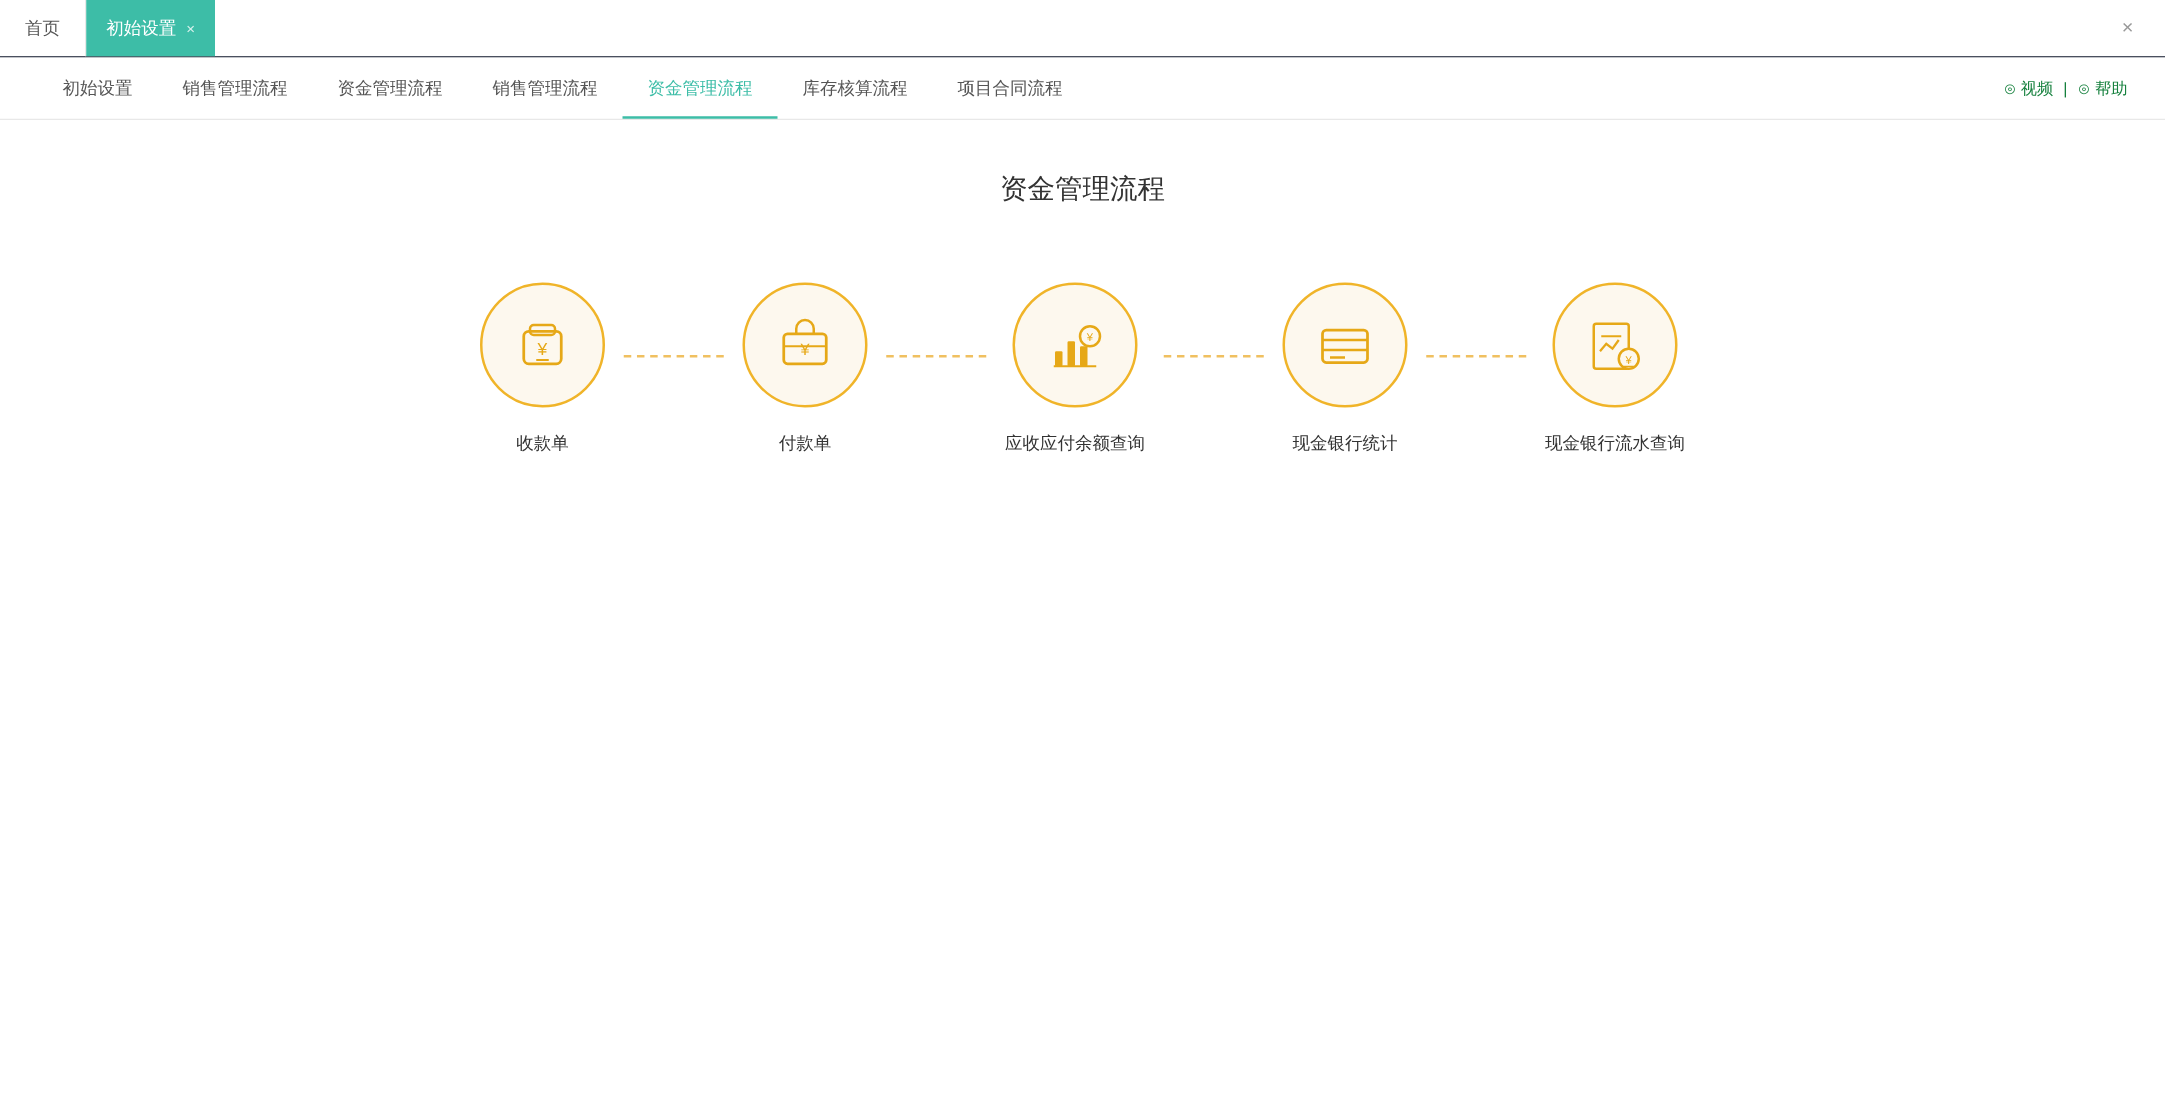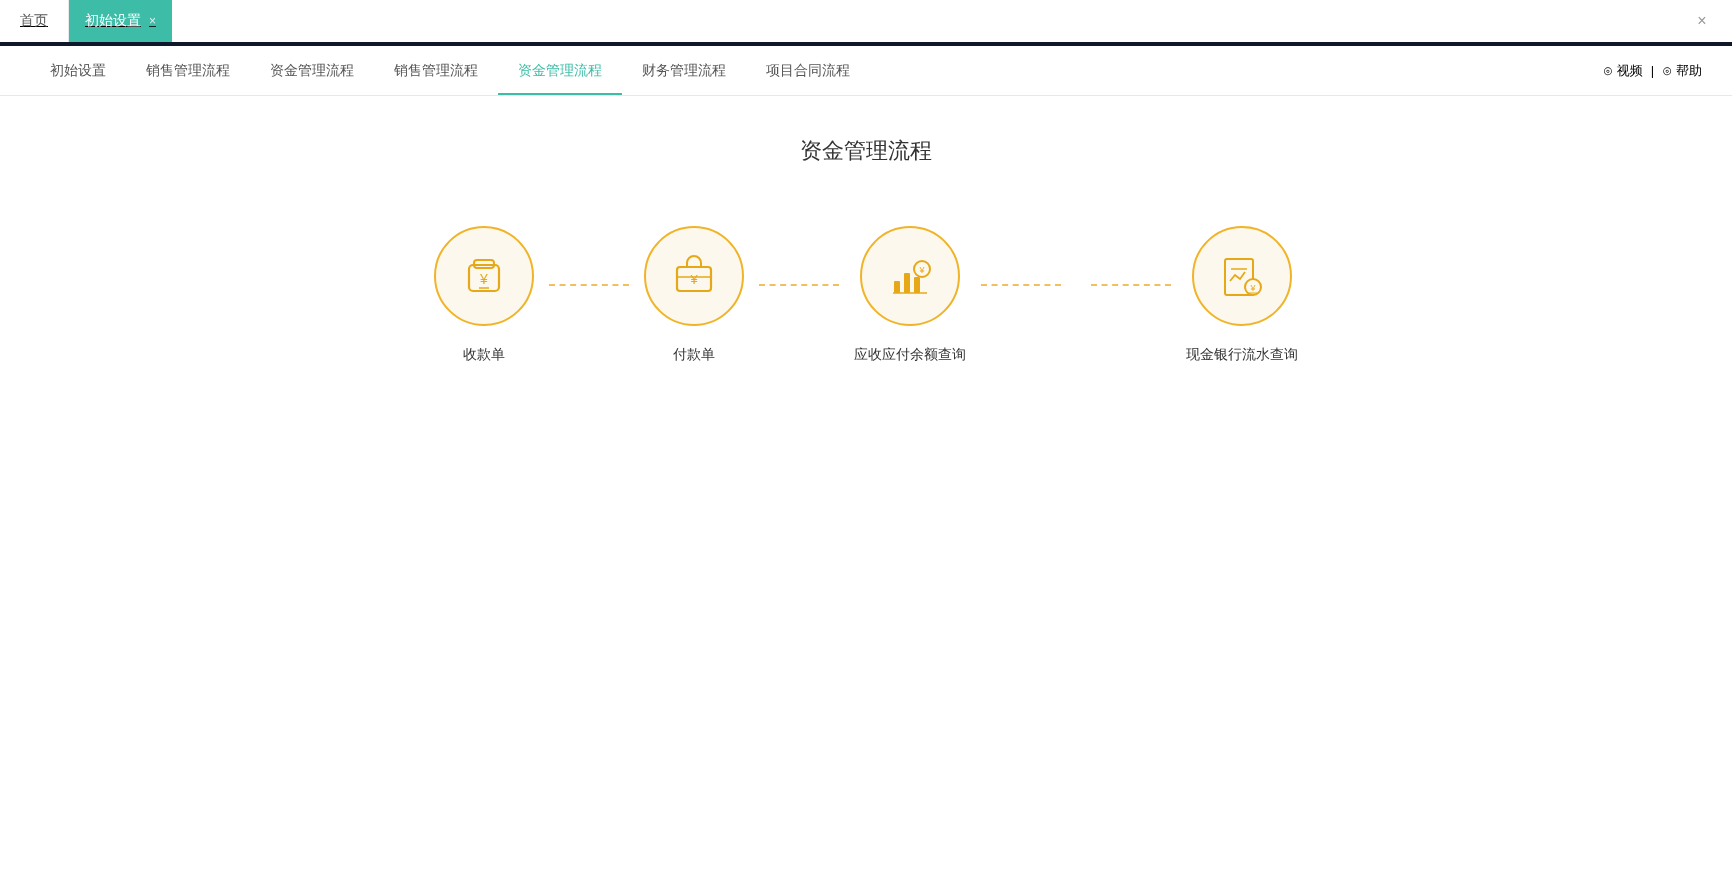--- a/index.html
+++ b/index.html
@@ -4,24 +4,23 @@
   <style>
     * { margin: 0; padding: 0; box-sizing: border-box; }
     body { font-family: 'Microsoft YaHei', '微软雅黑', Arial, sans-serif; background: #f5f5f5; width: 1732px; height: 885px; overflow: hidden; }
 
     
     .top-bar {
       display: flex;
       align-items: center;
       height: 46px;
       background: #fff;
-      border-bottom: 4px solid #0f172a;
+      border-bottom: 1px solid #0f172a;
       padding: 0 0;
       position: relative;
-      text-decoration: underline;
     }
     .home-tab {
       display: flex;
       align-items: center;
       padding: 0 20px;
       height: 100%;
       color: #555;
       font-size: 14px;
       cursor: pointer;
       border-right: 1px solid #e8e8e8;
@@ -101,21 +100,21 @@
       top: 50%;
       transform: translateY(-50%);
       display: flex;
       align-items: center;
       gap: 8px;
       font-size: 13px;
       color: #666;
     }
     .nav-right span {
       cursor: pointer;
-      color: #000000;
+      color: #15803d;
     }
 
     
     .main-content {
       background: #fff;
       height: calc(885px - 96px);
       display: flex;
       flex-direction: column;
       align-items: center;
       padding: 40px 0;
@@ -185,21 +184,21 @@
     <span class="close-btn">×</span>
   </div>
 </div>
 
 <div class="nav-bar">
   <div class="nav-item">初始设置</div>
   <div class="nav-item">销售管理流程</div>
   <div class="nav-item">资金管理流程</div>
   <div class="nav-item">销售管理流程</div>
   <div class="nav-item active">资金管理流程</div>
-  <div class="nav-item">财务管理流程</div>
+  <div class="nav-item">库存核算流程</div>
   <div class="nav-item">项目合同流程</div>
   <div class="nav-right">
     <span>⊙ 视频</span>
     <span>|</span>
     <span>⊙ 帮助</span>
   </div>
 </div>
 
 <div class="main-content">
   <div class="page-title">资金管理流程</div>
@@ -252,20 +251,32 @@
           <line x1="8" y1="42" x2="42" y2="42" stroke="#e6a817" stroke-width="1.5"></line>
         </svg>
       </div>
       <div class="flow-label">应收应付余额查询</div>
     </div>
 
     <div class="flow-connector">
       <div class="flow-connector-line"></div>
     </div>
 
+    <div class="flow-step">
+      <div class="flow-icon-circle">
+        <svg viewBox="0 0 50 50" fill="none" xmlns="http://www.w3.org/2000/svg">
+
+          <rect x="7" y="13" width="36" height="26" rx="3" stroke="#e6a817" stroke-width="2.2" fill="none"></rect>
+          <line x1="7" y1="21" x2="43" y2="21" stroke="#e6a817" stroke-width="2"></line>
+          <line x1="7" y1="29" x2="43" y2="29" stroke="#e6a817" stroke-width="2"></line>
+          <line x1="13" y1="35" x2="25" y2="35" stroke="#e6a817" stroke-width="2"></line>
+        </svg>
+      </div>
+      <div class="flow-label">现金银行统计</div>
+    </div>
 
     <div class="flow-connector">
       <div class="flow-connector-line"></div>
     </div>
 
     <div class="flow-step">
       <div class="flow-icon-circle">
         <svg viewBox="0 0 50 50" fill="none" xmlns="http://www.w3.org/2000/svg">
 
           <rect x="8" y="8" width="28" height="36" rx="2" stroke="#e6a817" stroke-width="2" fill="none"></rect>

